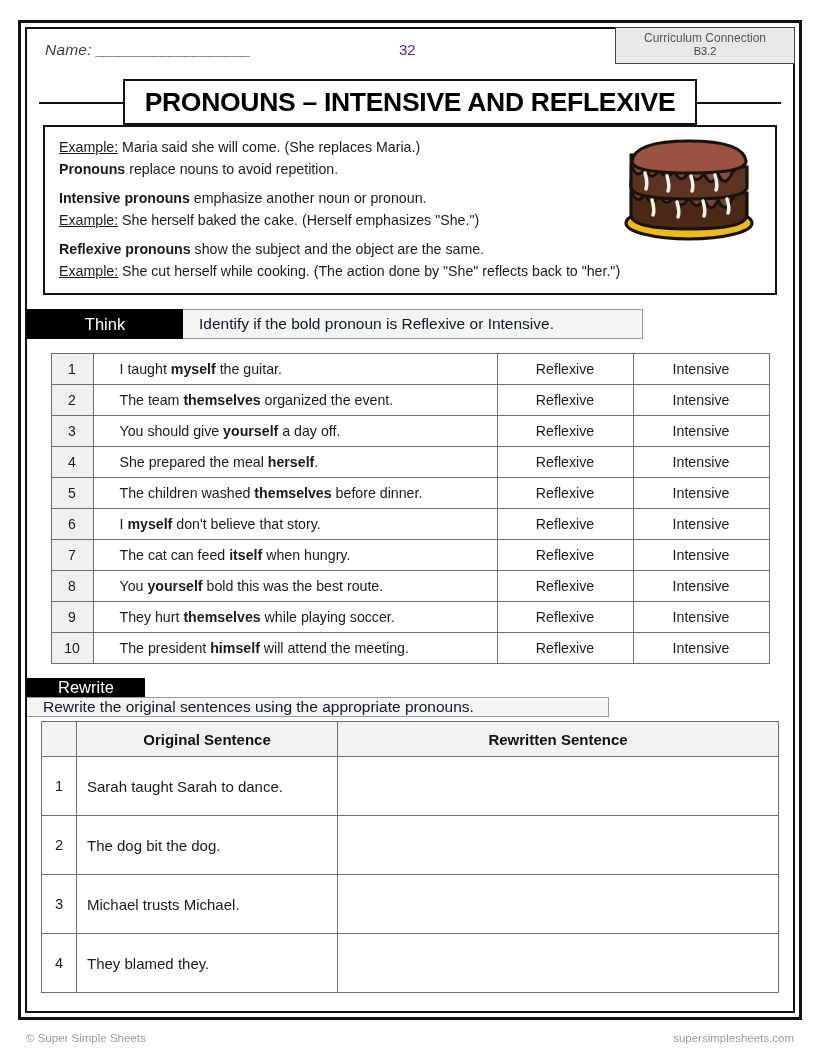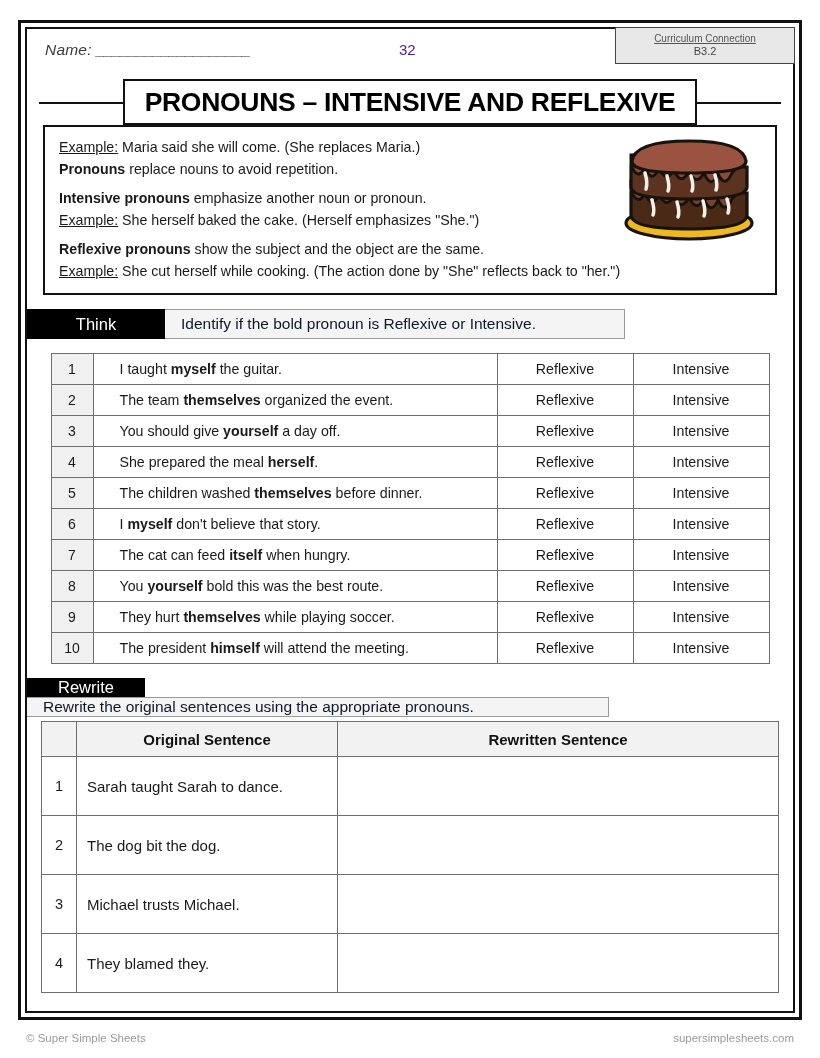--- a/index.html
+++ b/index.html
@@ -76,23 +76,22 @@
     top: -2px;
     width: 180px;
     height: 37px;
     background: #e8e8e8;
     border: 1.5px solid #444;
     box-sizing: border-box;
     text-align: center;
     padding-top: 4px;
   }
   .curriculum-badge .cc-title {
-    font-size: 10px;
+    font-size: 12px;
     color: #555;
-    text-decoration: underline;
     display: block;
     line-height: 13px;
   }
   .curriculum-badge .cc-code {
     font-size: 11px;
     color: #444;
     display: block;
     line-height: 13px;
   }
 
@@ -170,21 +169,21 @@
   .section-bar.rewrite{ margin-left: 0px; flex-direction: column; }
   .sec-tag {
     background: #000;
     color: #fff;
     font-size: 16.5px;
     display: flex;
     align-items: center;
     justify-content: center;
     box-sizing: border-box;
   }
-  .sec-tag.think   { width: 138px; }
+  .sec-tag.think   { width: 156px; }
   .sec-tag.rewrite { width: 118px; }
   .sec-desc {
     background: #f4f4f4;
     border: 1.5px solid #9a9a9a;
     border-left: none;
     font-size: 15.5px;
     color: #0f172a;
     display: flex;
     align-items: center;
     padding-left: 16px;

